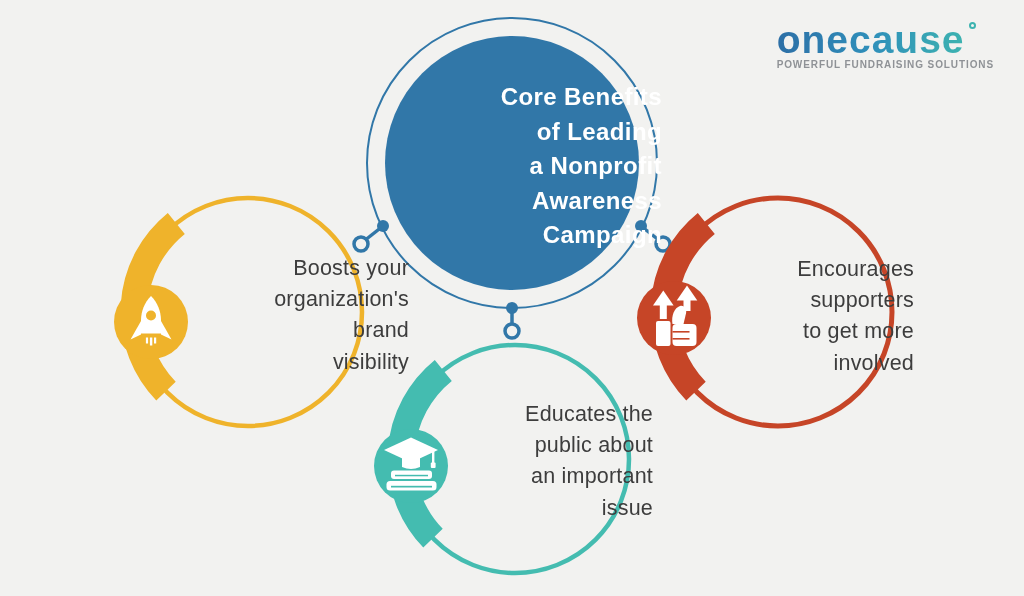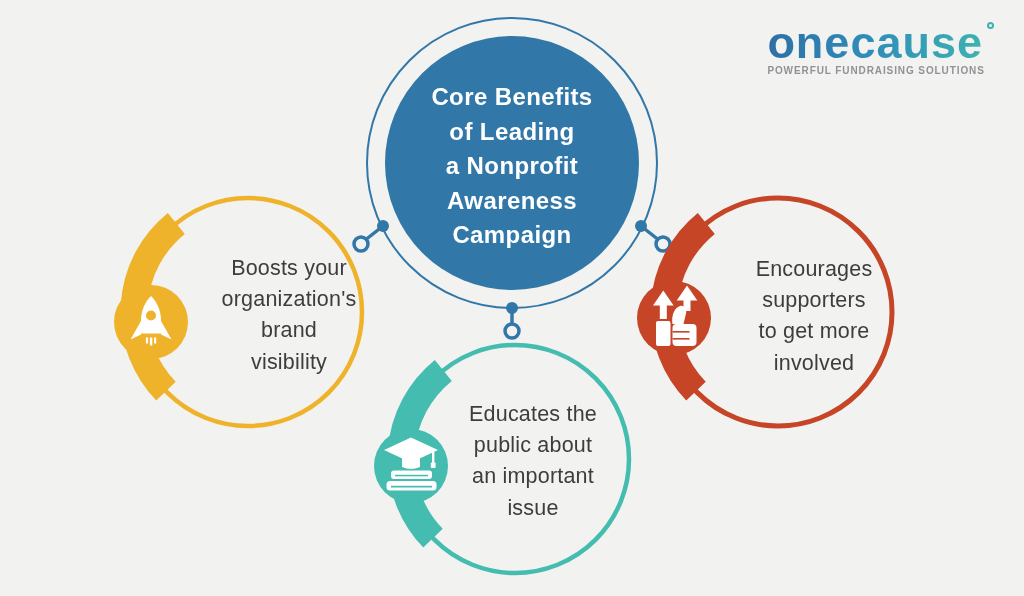--- a/index.html
+++ b/index.html
@@ -43,43 +43,43 @@
   .badge-r{fill:var(--red);}
   .white{fill:var(--icon-white);}
   .win{fill:var(--yellow);}
   .page-t{fill:var(--teal);}
   .sep-r{fill:var(--red);}
 
   
   .txt{
     position:absolute;
     transform:translate(-50%,-50%);
-    text-align:center;
+    text-align:right;
     white-space:pre-line;
     color:var(--body-text);
     font-size:21.5px;
     line-height:1.45;
     letter-spacing:.2px;
   }
   .center-title{
     left:512px;top:166px;width:300px;
     color:var(--center-text);
     font-weight:bold;
     font-size:24px;
     line-height:1.44;
     letter-spacing:.4px;
   }
   .t-yellow{left:289px;top:315px;width:240px;}
   .t-teal{left:533px;top:461px;width:240px;}
-  .t-red{left:814px;top:316px;width:240px;}
+  .t-red{left:794px;top:316px;width:240px;}
 
   
   .logo{position:absolute;top:20px;right:30px;text-align:left;}
   .wordmark{
-    font-size:45px;font-weight:bold;letter-spacing:1px;line-height:1;
+    font-size:39px;font-weight:bold;letter-spacing:1px;line-height:1;
     background:linear-gradient(90deg,var(--logo-blue) 0%,var(--logo-mid) 50%,var(--logo-teal) 100%);
     -webkit-background-clip:text;background-clip:text;
     display:inline-block;
   }
   .logo-one{color:var(--logo-blue);}
   .logo-cause{color:var(--logo-teal);}
   @supports (-webkit-background-clip:text){
     .logo-one,.logo-cause{-webkit-text-fill-color:transparent;}
   }
   .logo-dot{

